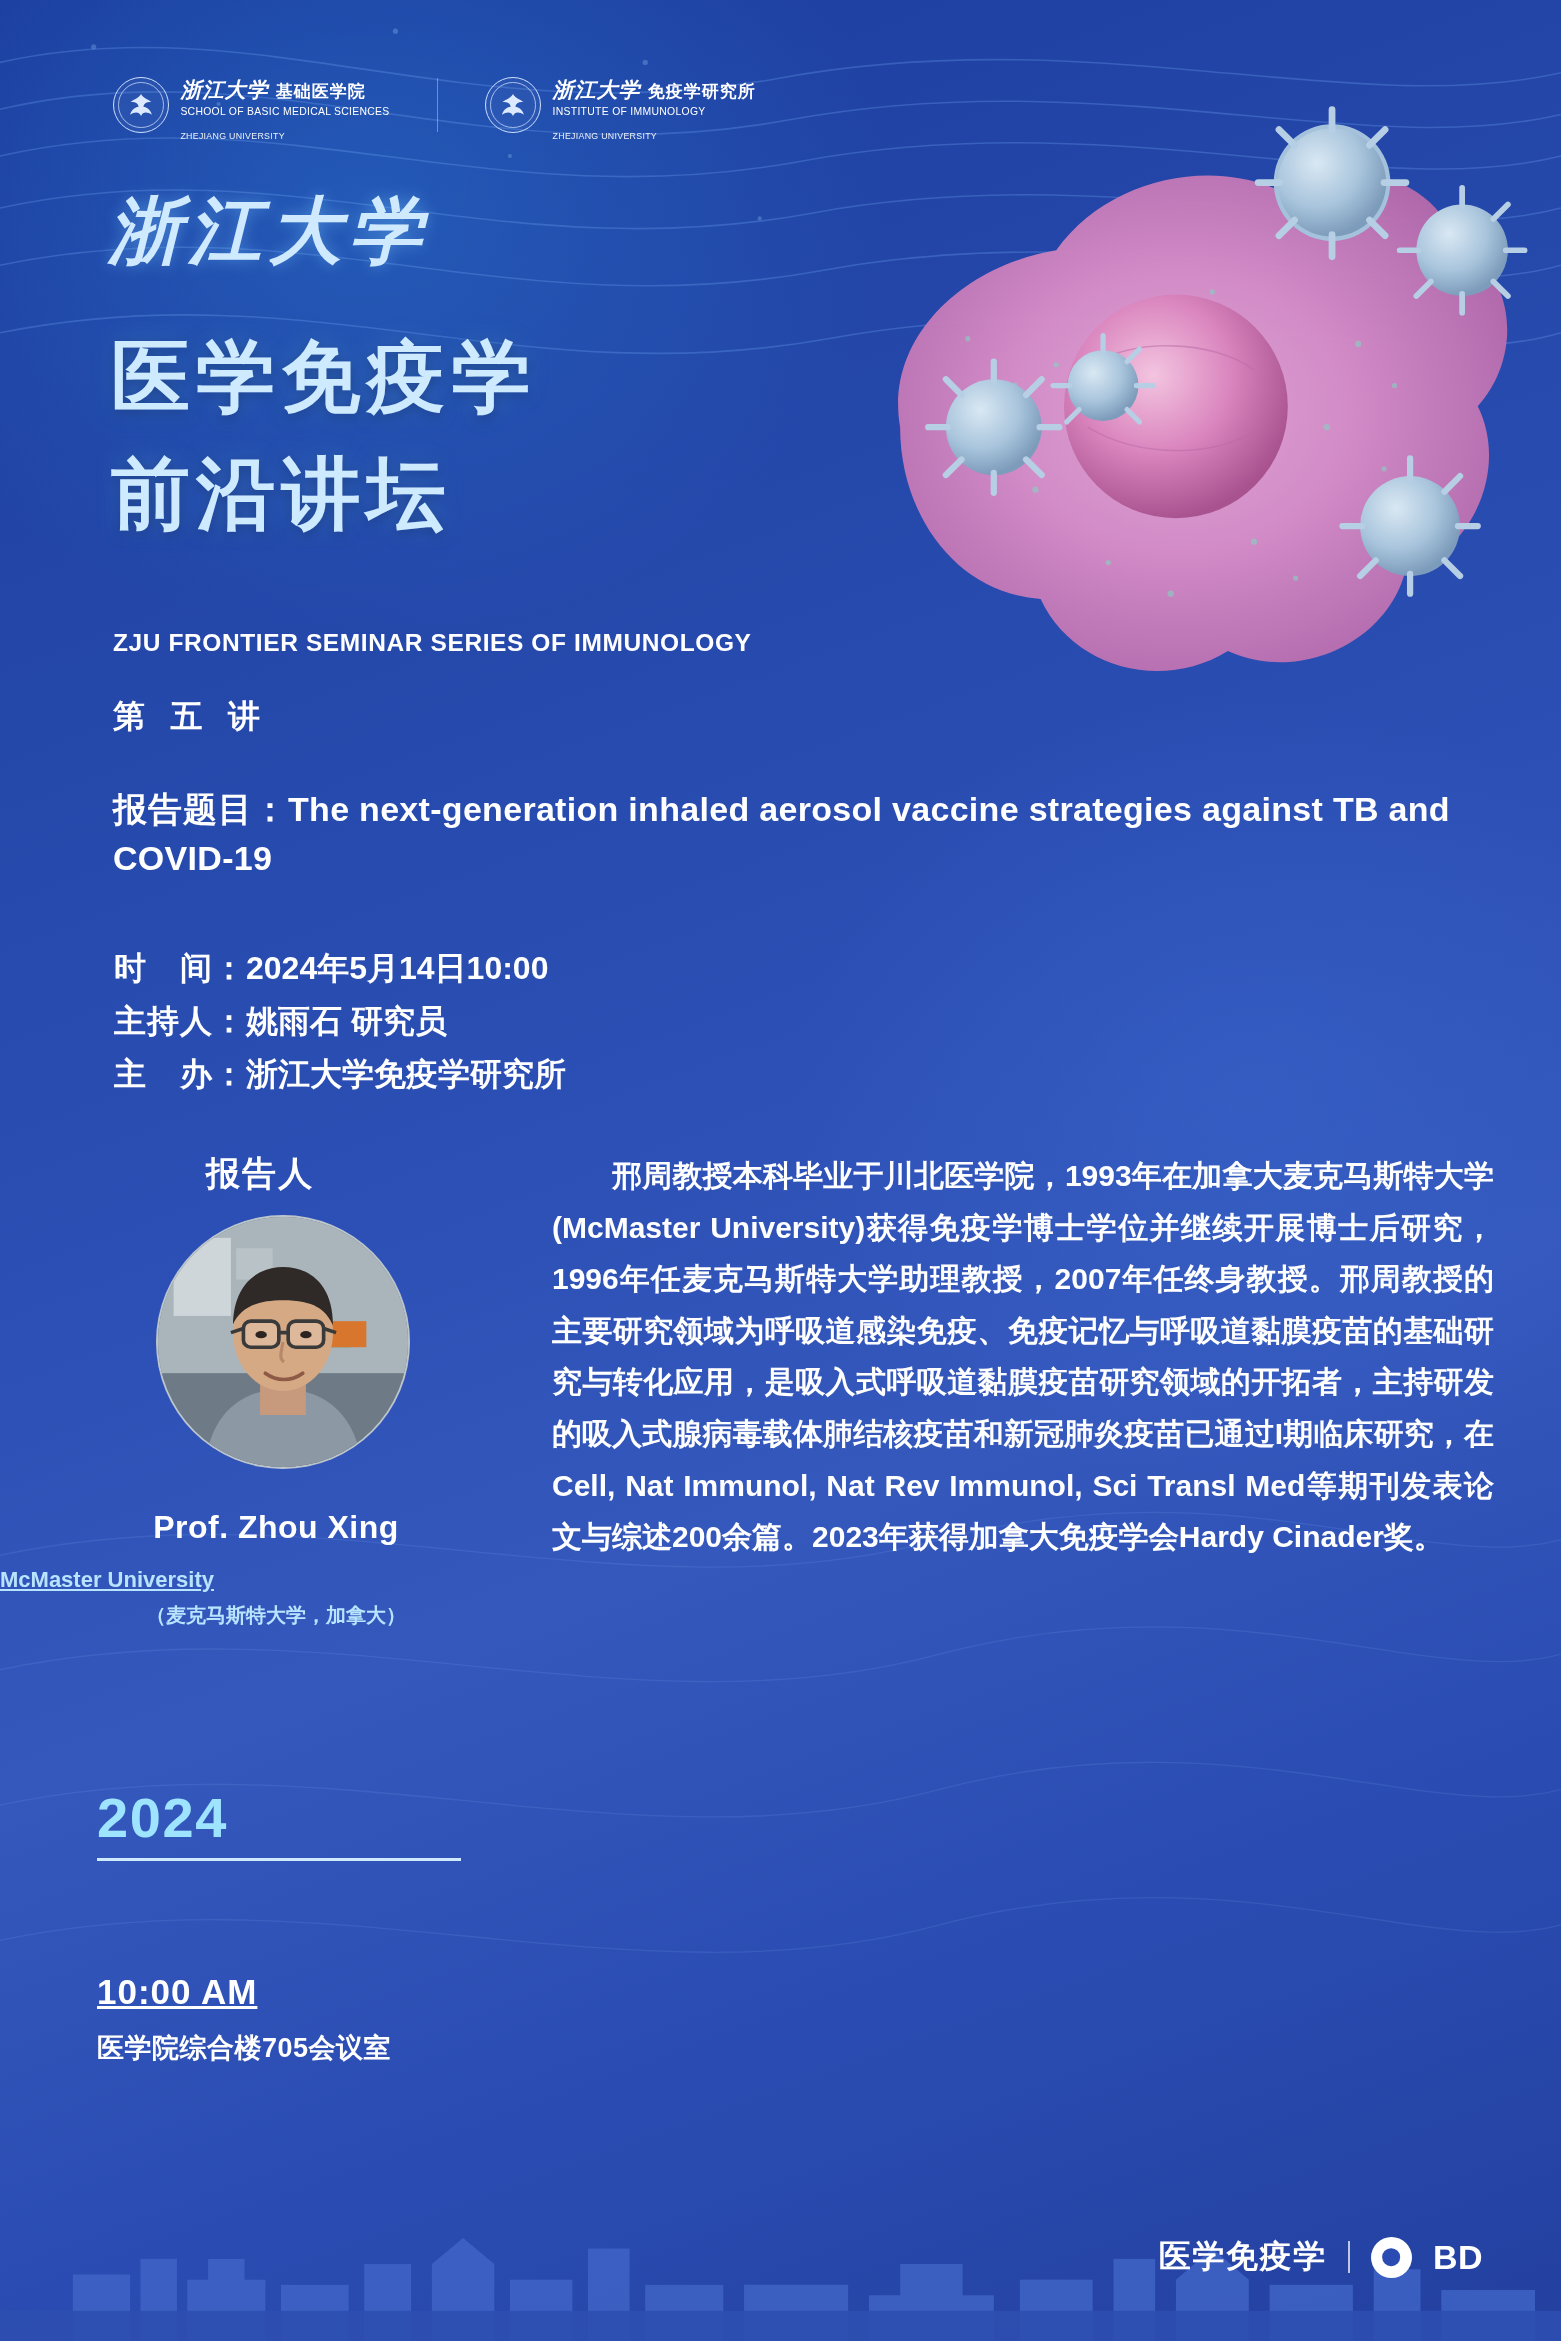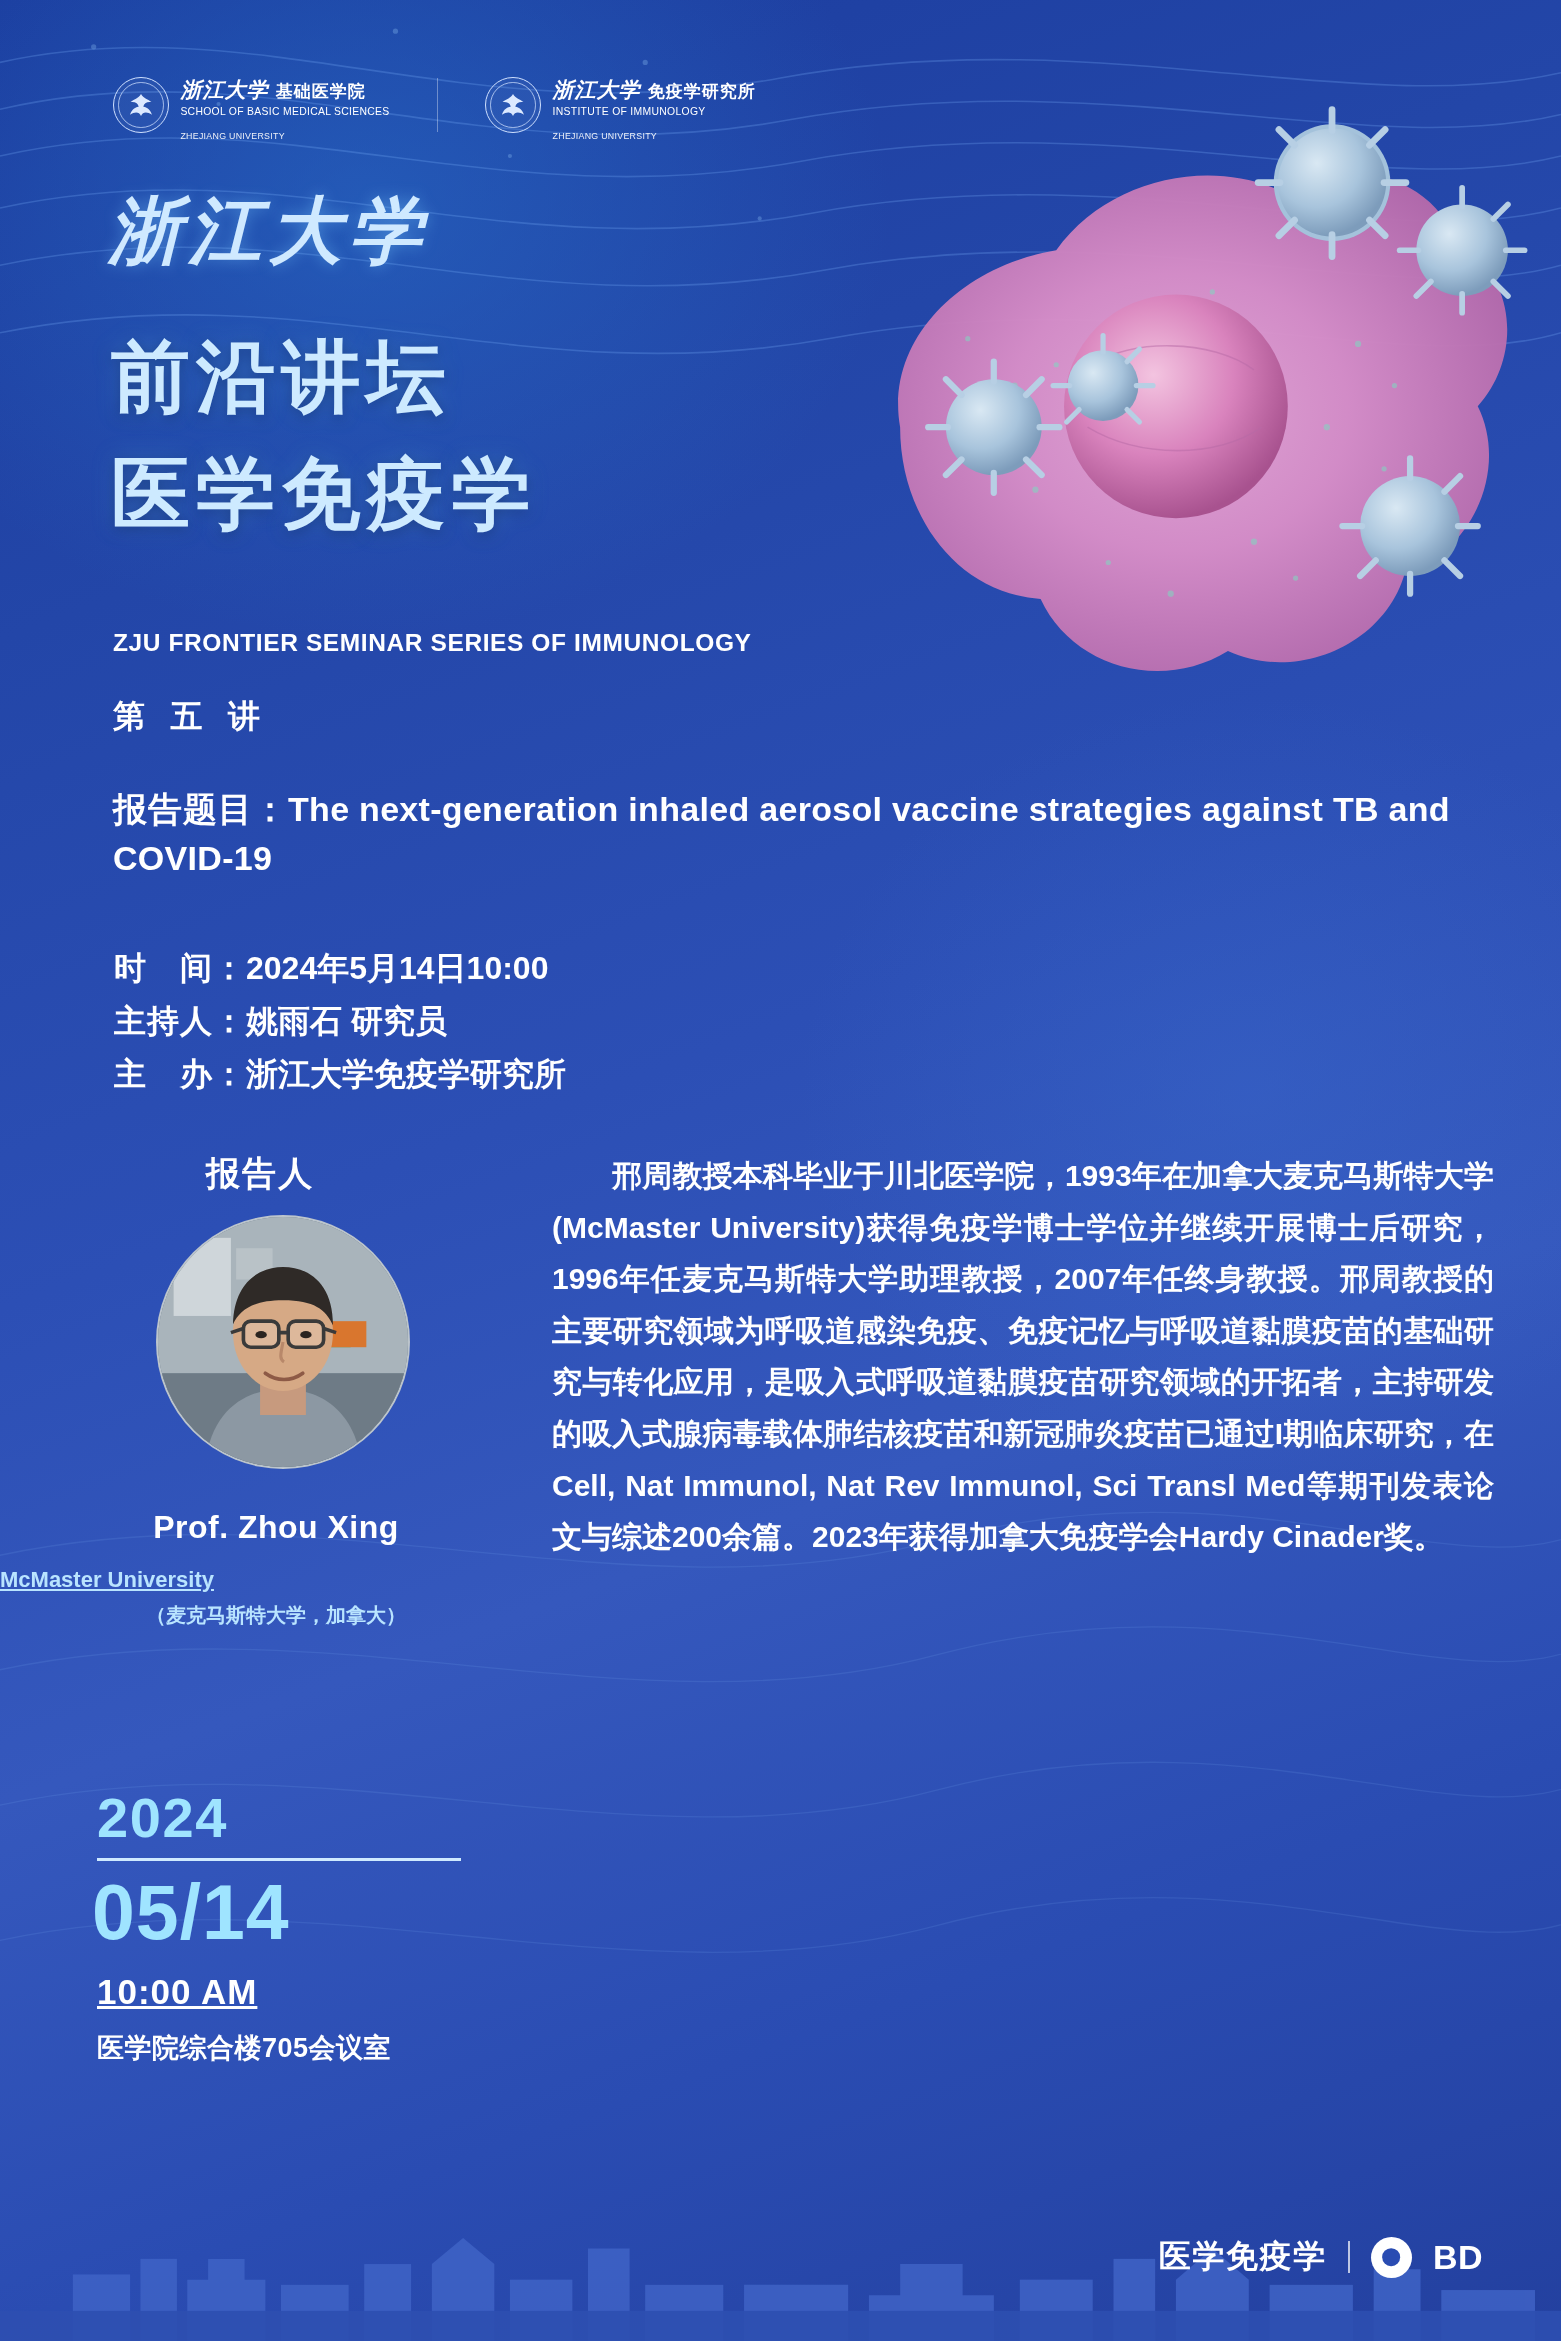--- a/index.html
+++ b/index.html
@@ -565,22 +565,22 @@
           <span class="dept">免疫学研究所</span>
         </div>
         <div class="en1">INSTITUTE OF IMMUNOLOGY</div>
         <div class="en2">ZHEJIANG UNIVERSITY</div>
       </div>
     </div>
   </div>
 
   <div class="brush-title">浙江大学</div>
   <div class="big-title">
+    <div>医学免疫学</div>
     <div>前沿讲坛</div>
-    <div>医学免疫学</div>
   </div>
   <div class="en-subtitle">ZJU FRONTIER SEMINAR SERIES OF IMMUNOLOGY</div>
   <div class="lecture-no">第 五 讲</div>
 
   <div class="topic">
     <span class="label">报告题目：</span><span class="value">The next-generation inhaled aerosol vaccine strategies against TB and COVID-19</span>
   </div>
 
   <div class="meta">
     <span class="row">
@@ -633,21 +633,20 @@
   </div>
 
   <div class="speaker-name">Prof. Zhou Xing</div>
   <div class="speaker-affil-en">McMaster University</div>
   <div class="speaker-affil-cn">（麦克马斯特大学，加拿大）</div>
 
   <div class="bio">邢周教授本科毕业于川北医学院，1993年在加拿大麦克马斯特大学(McMaster University)获得免疫学博士学位并继续开展博士后研究，1996年任麦克马斯特大学助理教授，2007年任终身教授。邢周教授的主要研究领域为呼吸道感染免疫、免疫记忆与呼吸道黏膜疫苗的基础研究与转化应用，是吸入式呼吸道黏膜疫苗研究领域的开拓者，主持研发的吸入式腺病毒载体肺结核疫苗和新冠肺炎疫苗已通过I期临床研究，在Cell, Nat Immunol, Nat Rev Immunol, Sci Transl Med等期刊发表论文与综述200余篇。2023年获得加拿大免疫学会Hardy Cinader奖。</div>
 
   <div class="date-year">2024</div>
   <div class="date-rule"></div>
-  <div class="date-day">05/14</div>
   <div class="date-time">10:00 AM</div>
   <div class="date-place">医学院综合楼705会议室</div>
 
   <svg class="skyline" viewBox="0 0 3000 360" preserveAspectRatio="none">
     <g fill="#3f63c6" opacity="0.85">
       <rect x="140" y="230" width="110" height="130"></rect>
       <rect x="270" y="200" width="70" height="160"></rect>
       <path d="M360,360 v-120 h40 v-40 h70 v40 h40 v120 Z"></path>
       <rect x="540" y="250" width="130" height="110"></rect>
       <rect x="700" y="210" width="90" height="150"></rect>

